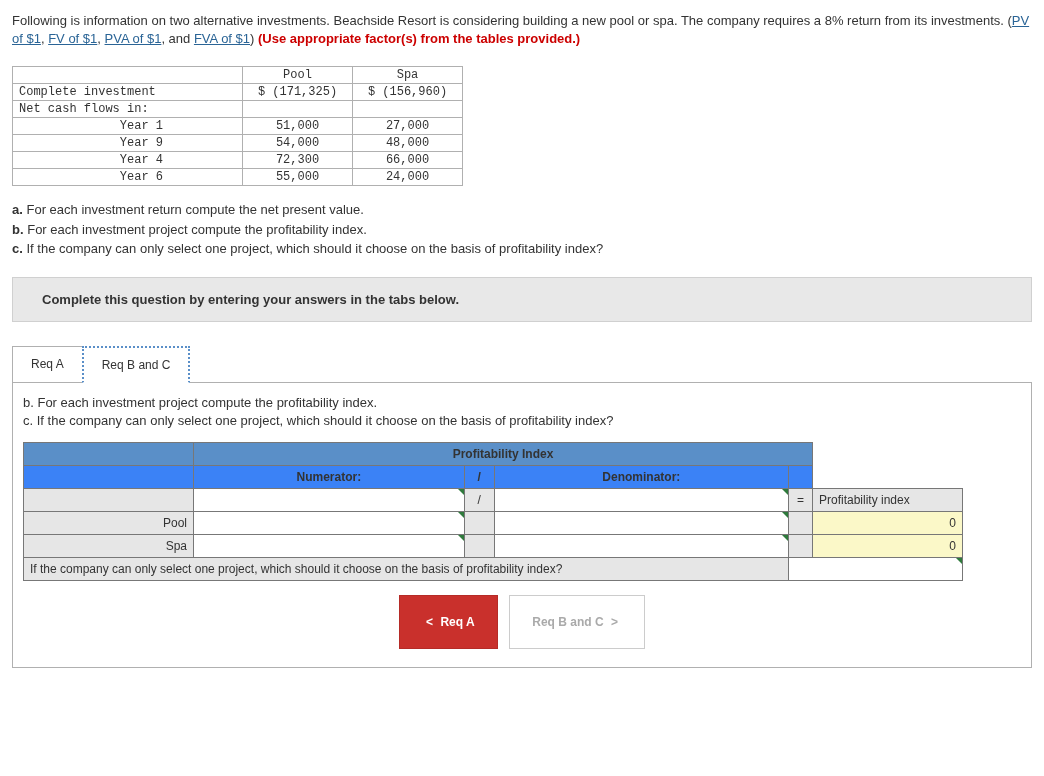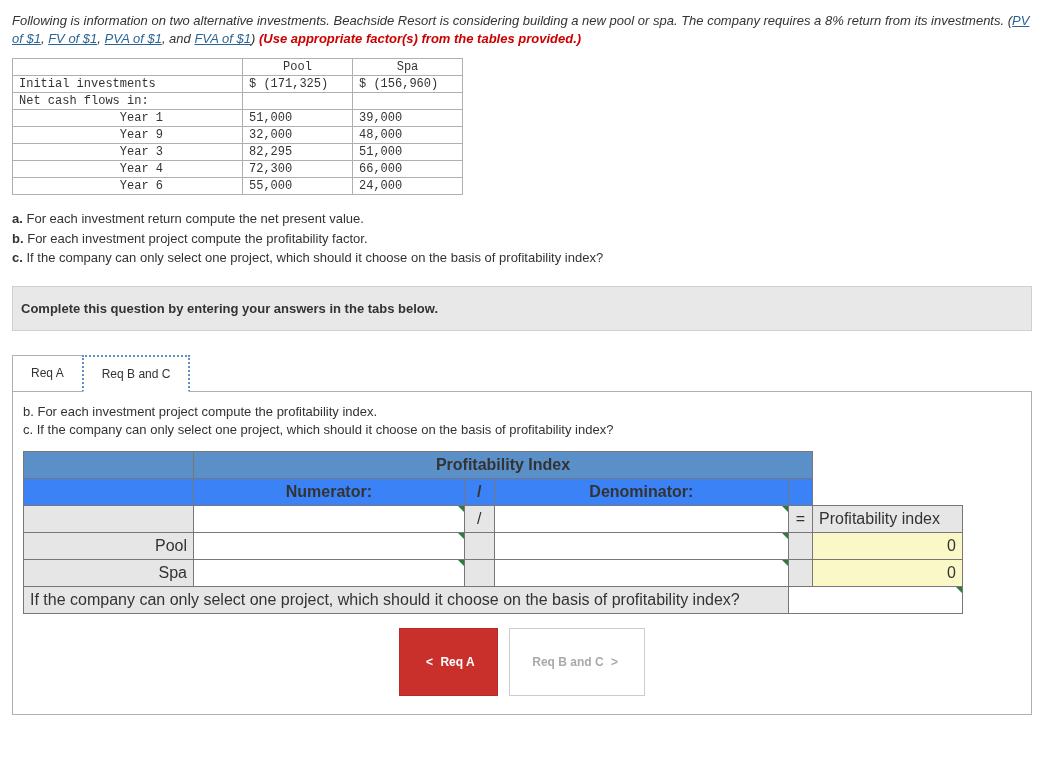--- a/index.html
+++ b/index.html
@@ -4,47 +4,47 @@
 <style>
   * { box-sizing: border-box; margin: 0; padding: 0; }
   body {
     font-family: Arial, Helvetica, sans-serif;
     font-size: 13px;
     color: #333;
     background: #fff;
     padding: 12px;
     width: 1044px;
   }
-  .intro { margin-bottom: 10px; line-height: 1.4; font-style: italic; }
+  .intro { margin-bottom: 18px; line-height: 1.4; }
   .intro a { color: #2a6496; text-decoration: underline; }
   .red { color: #c00; font-weight: bold; }
   .bold { font-weight: bold; }
 
   .data-table {
     font-family: "Courier New", monospace;
     font-size: 12px;
     border-collapse: collapse;
     margin-bottom: 14px;
   }
   .data-table td {
     border: 1px solid #b0b0b0;
     padding: 1px 6px;
     white-space: pre;
     background: #fff;
   }
   .data-table td.lbl { width: 230px; }
   .data-table td.col { width: 110px; text-align: center; }
-  .data-table td.val { text-align: left; }
+  .data-table td.val { text-align: center; }
 
   .questions { margin-bottom: 18px; line-height: 1.5; }
 
   .instruction-bar {
     background: #e8e8e8;
     border: 1px solid #d0d0d0;
-    padding: 14px 8px;
+    padding: 14px 29px;
     font-weight: bold;
     margin-bottom: 24px;
   }
 
   .tabs-row { display: flex; }
   .tab {
     border: 1px solid #b0b0b0;
     padding: 10px 18px;
     font-size: 12px;
     background: #fff;
@@ -63,21 +63,21 @@
     border: 1px solid #b0b0b0;
     border-top: 1px solid #b0b0b0;
     padding: 12px 10px 18px;
     margin-top: -1px;
   }
   .tab-body p { margin-bottom: 3px; }
 
   .answer-table {
     border-collapse: collapse;
     margin-top: 14px;
-    font-size: 16px;
+    font-size: 12px;
     width: 940px;
   }
   .answer-table th, .answer-table td {
     border: 1px solid #777;
     padding: 4px 6px;
     height: 22px;
   }
   .hdr-blue1 { background: #5a8fc8; font-weight: bold; text-align: center; }
   .hdr-blue2 { background: #3b82f6; font-weight: bold; }
   .cell-gray { background: #e6e6e6; }
@@ -91,21 +91,21 @@
     position: absolute;
     top: 0; right: 0;
     width: 0; height: 0;
     border-top: 6px solid #2f7a3c;
     border-left: 6px solid transparent;
   }
 
   .nav-btns { text-align: center; margin-top: 14px; }
   .nav-btn {
     display: inline-block;
-    padding: 26px 22px;
+    padding: 19px 22px;
     font-size: 12px;
     font-weight: bold;
     border: 1px solid #ccc;
     background: #fff;
     color: #aaa;
     margin: 0 4px;
     cursor: pointer;
   }
   .nav-btn.prev { background: #c9302c; color: #fff; border-color: #b52b27; }
   .chev { font-weight: bold; margin: 0 4px; }
@@ -118,60 +118,55 @@
 </div>
 
 <table class="data-table">
   <tbody>
       <tr>
     <td class="lbl"></td>
     <td class="col">Pool</td>
     <td class="col">Spa</td>
   </tr>
   <tr>
-        <td class="lbl">Initial investments</td>
+        <td class="lbl">Complete investment</td>
         <td class="col val">$ (171,325)</td>
         <td class="col val">$ (156,960)</td>
       </tr>
   <tr>
         <td class="lbl">Net cash flows in:</td>
         <td class="col val"></td>
         <td class="col val"></td>
       </tr>
   <tr>
         <td class="lbl">              Year 1</td>
         <td class="col val">51,000</td>
-        <td class="col val">39,000</td>
+        <td class="col val">27,000</td>
       </tr>
   <tr>
         <td class="lbl">              Year 9</td>
-        <td class="col val">32,000</td>
+        <td class="col val">54,000</td>
         <td class="col val">48,000</td>
-      </tr>
-  <tr>
-        <td class="lbl">              Year 3</td>
-        <td class="col val">82,295</td>
-        <td class="col val">51,000</td>
       </tr>
   <tr>
         <td class="lbl">              Year 4</td>
         <td class="col val">72,300</td>
         <td class="col val">66,000</td>
       </tr>
   <tr>
         <td class="lbl">              Year 6</td>
         <td class="col val">55,000</td>
         <td class="col val">24,000</td>
       </tr>
 </tbody>
   </table>
 
 <div class="questions">
   <div><span class="bold">a.</span> <span>For each investment return compute the net present value.</span></div>
-  <div><span class="bold">b.</span> <span>For each investment project compute the profitability factor.</span></div>
+  <div><span class="bold">b.</span> <span>For each investment project compute the profitability index.</span></div>
   <div><span class="bold">c.</span> <span>If the company can only select one project, which should it choose on the basis of profitability index?</span></div>
 </div>
 
 <div class="instruction-bar">Complete this question by entering your answers in the tabs below.</div>
 
 <div class="tabs-row">
   <div class="tab inactive">Req A</div>
   <div class="tab active">Req B and C</div>
 </div>
 

